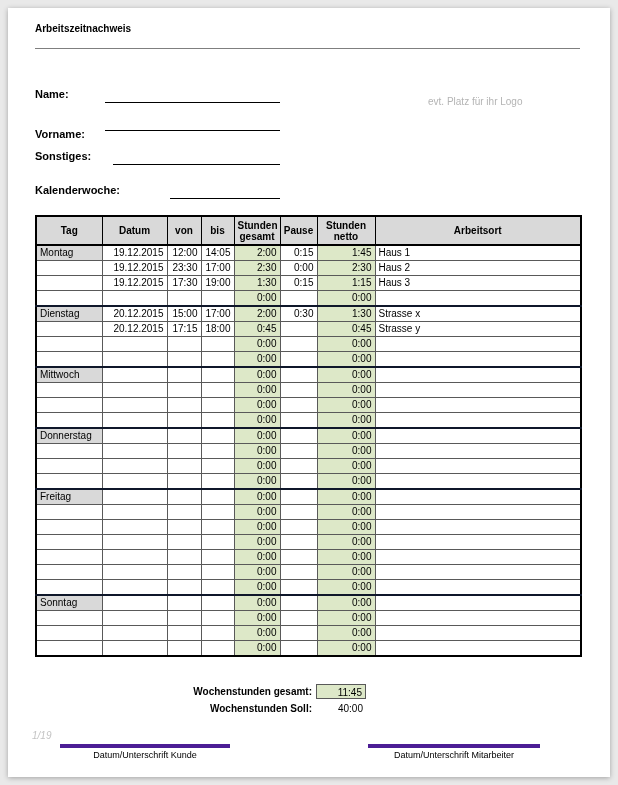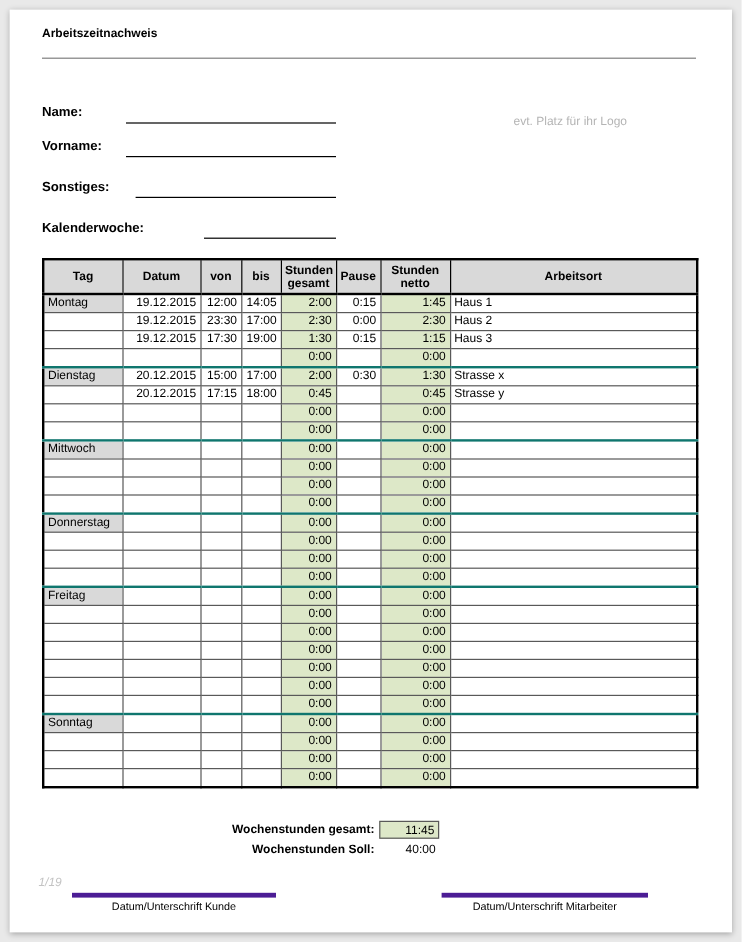--- a/index.html
+++ b/index.html
@@ -19,21 +19,21 @@
   .field-label{font-size:11px;font-weight:bold;left:27px;}
   .field-line{border-bottom:1px solid #000;height:0;}
   
   .tablewrap{left:27px;top:207px;}
   table{border-collapse:collapse;table-layout:fixed;width:545px;font-size:10px;border:2px solid #000;}
   th,td{border:1px solid #595959;padding:0 3px;height:14px;line-height:14px;overflow:hidden;white-space:nowrap;}
   th{
     background:#d9d9d9;font-weight:bold;text-align:center;vertical-align:middle;
     height:27px;line-height:11px;white-space:pre-line;border:1px solid #000;border-bottom:2px solid #000;
   }
-  tr.group-start td{border-top:2px solid #0f766e;}
+  tr.group-start td{border-top:2px solid #0f172a;}
   td.day-label{background:#d9d9d9;text-align:left;}
   td.green{background:#dde8c8;margin-top:16px;}
   td.num{text-align:right;}
   td.ort{text-align:left;}
   
   .sum-label{font-size:10px;font-weight:bold;text-align:right;left:27px;width:277px;height:15px;line-height:15px;}
   .sum-value{font-size:10px;text-align:right;left:308px;width:50px;height:15px;line-height:15px;padding-right:3px;box-sizing:border-box;}
   .sum-value.green{background:#dde8c8;border:1px solid #595959;}
   
   .sigline{border-top:4px solid #4c1d95;font-size:9px;text-align:center;padding-top:2px;}
@@ -44,21 +44,21 @@
 
 <div class="page">
 
   <div class="abs doc-title">Arbeitszeitnachweis</div>
   <div class="abs title-rule"></div>
   <div class="abs logo-hint">evt. Platz für ihr Logo</div>
 
   <div class="abs field-label" style="top:80px;">Name:</div>
   <div class="abs field-line" style="left:97px;top:94px;width:175px;"></div>
 
-  <div class="abs field-label" style="top:108px;">Vorname:</div>
+  <div class="abs field-label" style="top:120px;">Vorname:</div>
   <div class="abs field-line" style="left:97px;top:122px;width:175px;"></div>
 
   <div class="abs field-label" style="top:142px;">Sonstiges:</div>
   <div class="abs field-line" style="left:105px;top:156px;width:167px;"></div>
 
   <div class="abs field-label" style="top:176px;">Kalenderwoche:</div>
   <div class="abs field-line" style="left:162px;top:190px;width:110px;"></div>
 
   <div class="abs tablewrap">
     <table>

